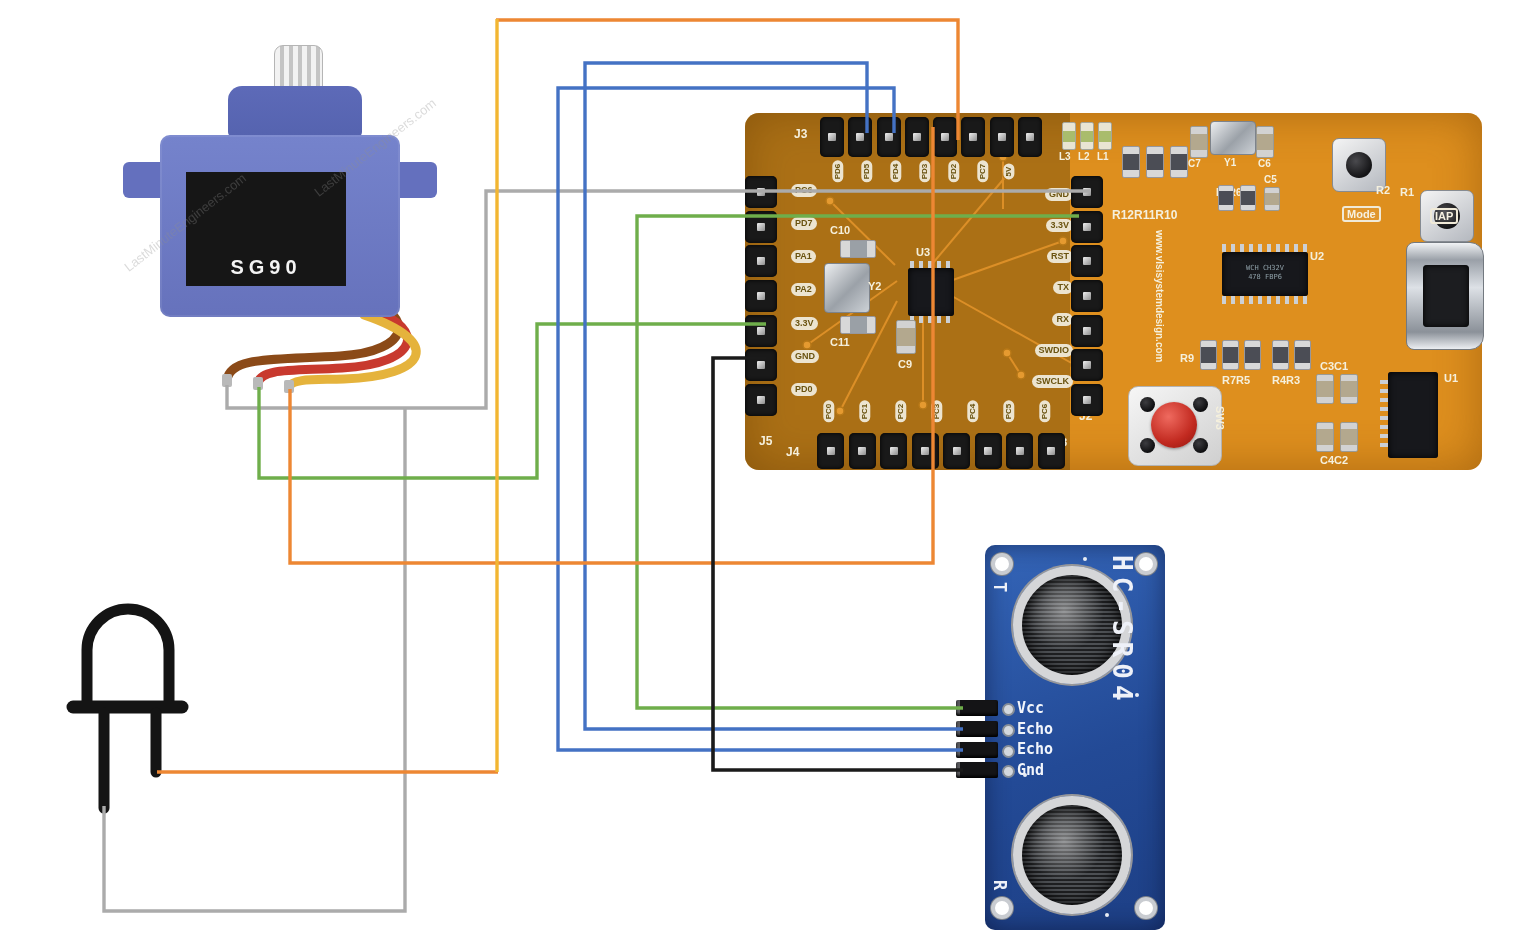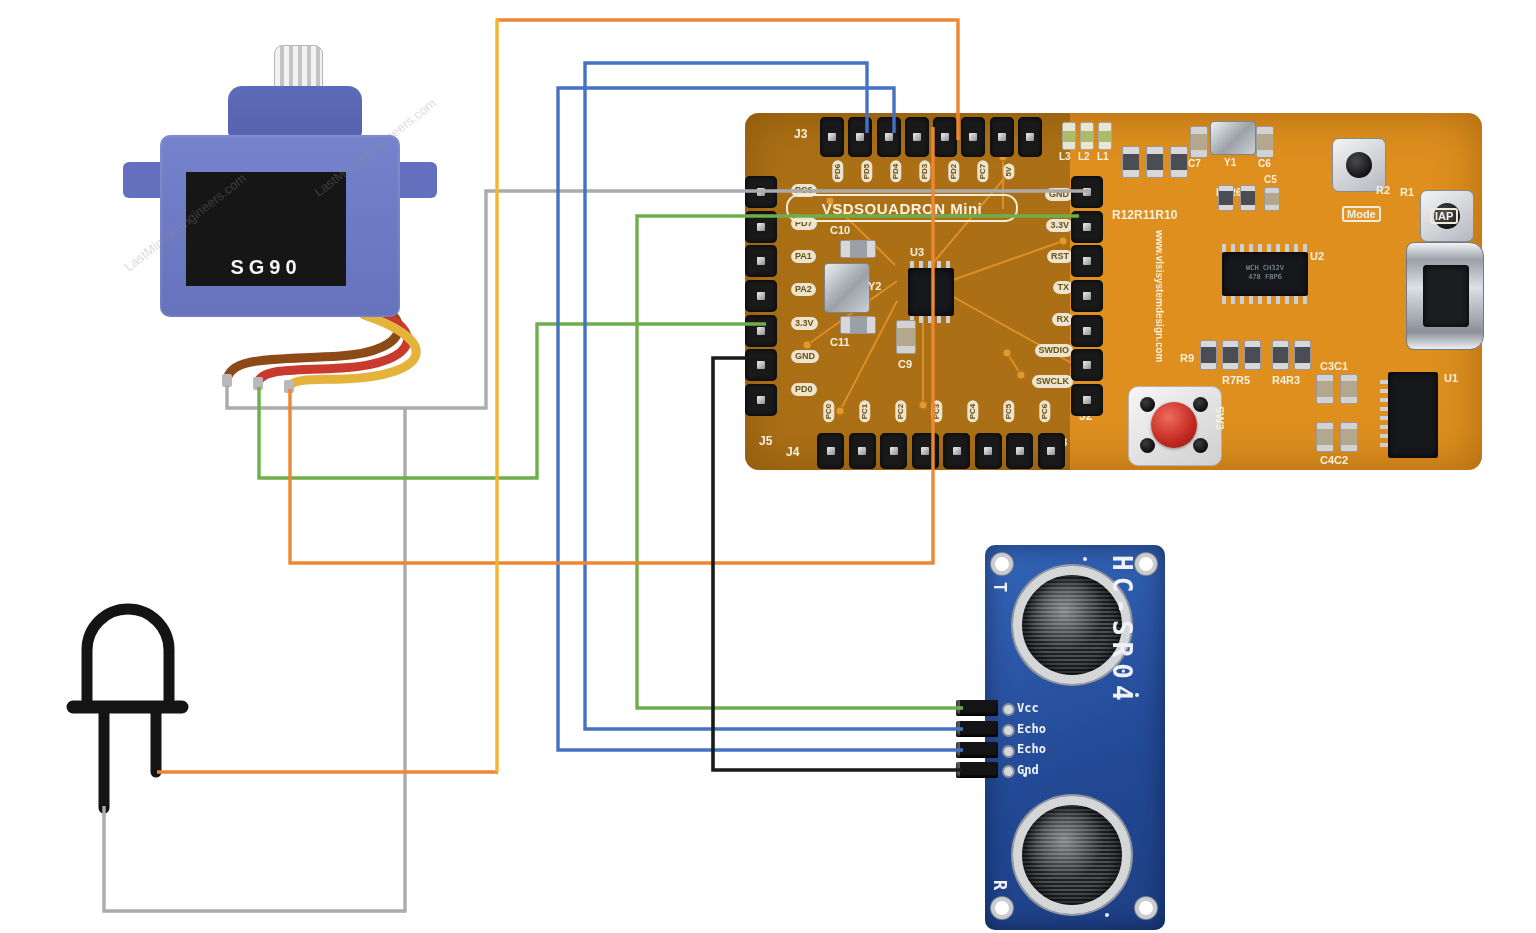--- a/index.html
+++ b/index.html
@@ -69,21 +69,21 @@
   
   .hcsr{background:linear-gradient(160deg,#3465b8,#234a96 55%,#1d3f85);border-radius:10px;
         box-shadow:inset 0 0 24px rgba(0,0,25,.45);z-index:5}
   .hole{width:14px;height:14px;border-radius:50%;background:#fff;border:4px solid #c9ccd1;box-shadow:0 0 0 1px #7d828a}
   .xducer{width:100px;height:100px;border-radius:50%;border:9px solid #d5d6d8;
           box-shadow:0 0 0 2px #96979a, inset 0 0 16px #000;
           background:radial-gradient(circle at 42% 36%,rgba(225,225,225,.5),rgba(80,80,80,0) 46%),
                      repeating-linear-gradient(0deg,#1e1f21 0 2px,#4d5054 2px 4px),
                      repeating-linear-gradient(90deg,#232427 0 2px,#56595d 2px 4px)}
   .spin-col{display:flex;flex-direction:column;justify-content:space-between}
-  .spin-col span{color:#f2f5fb;font-family:"DejaVu Sans Mono",monospace;font-weight:bold;font-size:12px;line-height:16px}
+  .spin-col span{color:#f2f5fb;font-family:"DejaVu Sans Mono",monospace;font-weight:bold;font-size:15px;line-height:16px}
   .hc-model{color:#eef1f8;font-family:"DejaVu Sans Mono",monospace;font-weight:bold;font-size:26px;letter-spacing:6px}
   .tr-lbl{color:#eef1f8;font-family:"DejaVu Sans Mono",monospace;font-weight:bold;font-size:17px}
   .sens-pin{background:linear-gradient(90deg,#5a5a5e 0 10%,#141416 10%);border-radius:2px;box-shadow:inset 0 -2px 3px #000}
   .pad{width:9px;height:9px;border-radius:50%;background:#d3d8de;border:2px solid #878e97}
   .wdot{width:4px;height:4px;border-radius:50%;background:#e8ecf4}
 </style>
 </head>
 <body>
 
 <svg class="layer" width="1536" height="933" style="z-index:1">
@@ -210,21 +210,20 @@
   <div class="abs row-pills" style="left:73px;top:286px;width:238px;height:24px">
       <span class="sk skxs rot">PC0</span>
       <span class="sk skxs rot">PC1</span>
       <span class="sk skxs rot">PC2</span>
       <span class="sk skxs rot">PC3</span>
       <span class="sk skxs rot">PC4</span>
       <span class="sk skxs rot">PC5</span>
       <span class="sk skxs rot">PC6</span>
     </div>
 
-  <div class="abs title-pill" style="left:41px;top:81px;width:228px;height:24px">VSDSQUADRON Mini</div>
 
   <div class="abs ledsmd" style="left:317px;top:9px;width:12px;height:26px"></div>
   <div class="abs ledsmd" style="left:335px;top:9px;width:12px;height:26px"></div>
   <div class="abs ledsmd" style="left:353px;top:9px;width:12px;height:26px"></div>
   <div class="abs wt wt10" style="left:314px;top:38px">L3</div>
   <div class="abs wt wt10" style="left:333px;top:38px">L2</div>
   <div class="abs wt wt10" style="left:352px;top:38px">L1</div>
 
   <div class="abs capv" style="left:445px;top:13px;width:16px;height:30px"></div>
   <div class="abs xtal" style="left:465px;top:8px;width:44px;height:32px"></div>
@@ -291,21 +290,21 @@
 
   <div class="abs sw3" style="left:383px;top:273px;width:92px;height:78px"></div>
   <div class="abs dotb" style="left:395px;top:284px;width:15px;height:15px"></div>
   <div class="abs dotb" style="left:448px;top:284px;width:15px;height:15px"></div>
   <div class="abs dotb" style="left:395px;top:325px;width:15px;height:15px"></div>
   <div class="abs dotb" style="left:448px;top:325px;width:15px;height:15px"></div>
   <div class="abs redbtn" style="left:406px;top:289px;width:46px;height:46px"></div>
   <div class="abs" style="left:481px;top:289px"><span class="vert wt">SW3</span></div>
   <div class="abs wt" style="left:308px;top:323px">C8</div>
 
-  <div class="abs wt" style="left:165px;top:133px">U3</div>
+  <div class="abs wt" style="left:171px;top:133px">U3</div>
   <div class="abs pins-h" style="left:165px;top:148px;width:42px;height:7px"></div>
   <div class="abs chip" style="left:163px;top:155px;width:46px;height:48px"></div>
   <div class="abs pins-h" style="left:165px;top:203px;width:42px;height:7px"></div>
   <div class="abs xtal" style="left:79px;top:150px;width:44px;height:48px"></div>
   <div class="abs wt" style="left:123px;top:167px">Y2</div>
   <div class="abs capj" style="left:95px;top:127px;width:34px;height:16px"></div>
   <div class="abs wt" style="left:85px;top:111px">C10</div>
   <div class="abs capj" style="left:95px;top:203px;width:34px;height:16px"></div>
   <div class="abs wt" style="left:85px;top:223px">C11</div>
   <div class="abs capv" style="left:151px;top:207px;width:18px;height:32px"></div>

